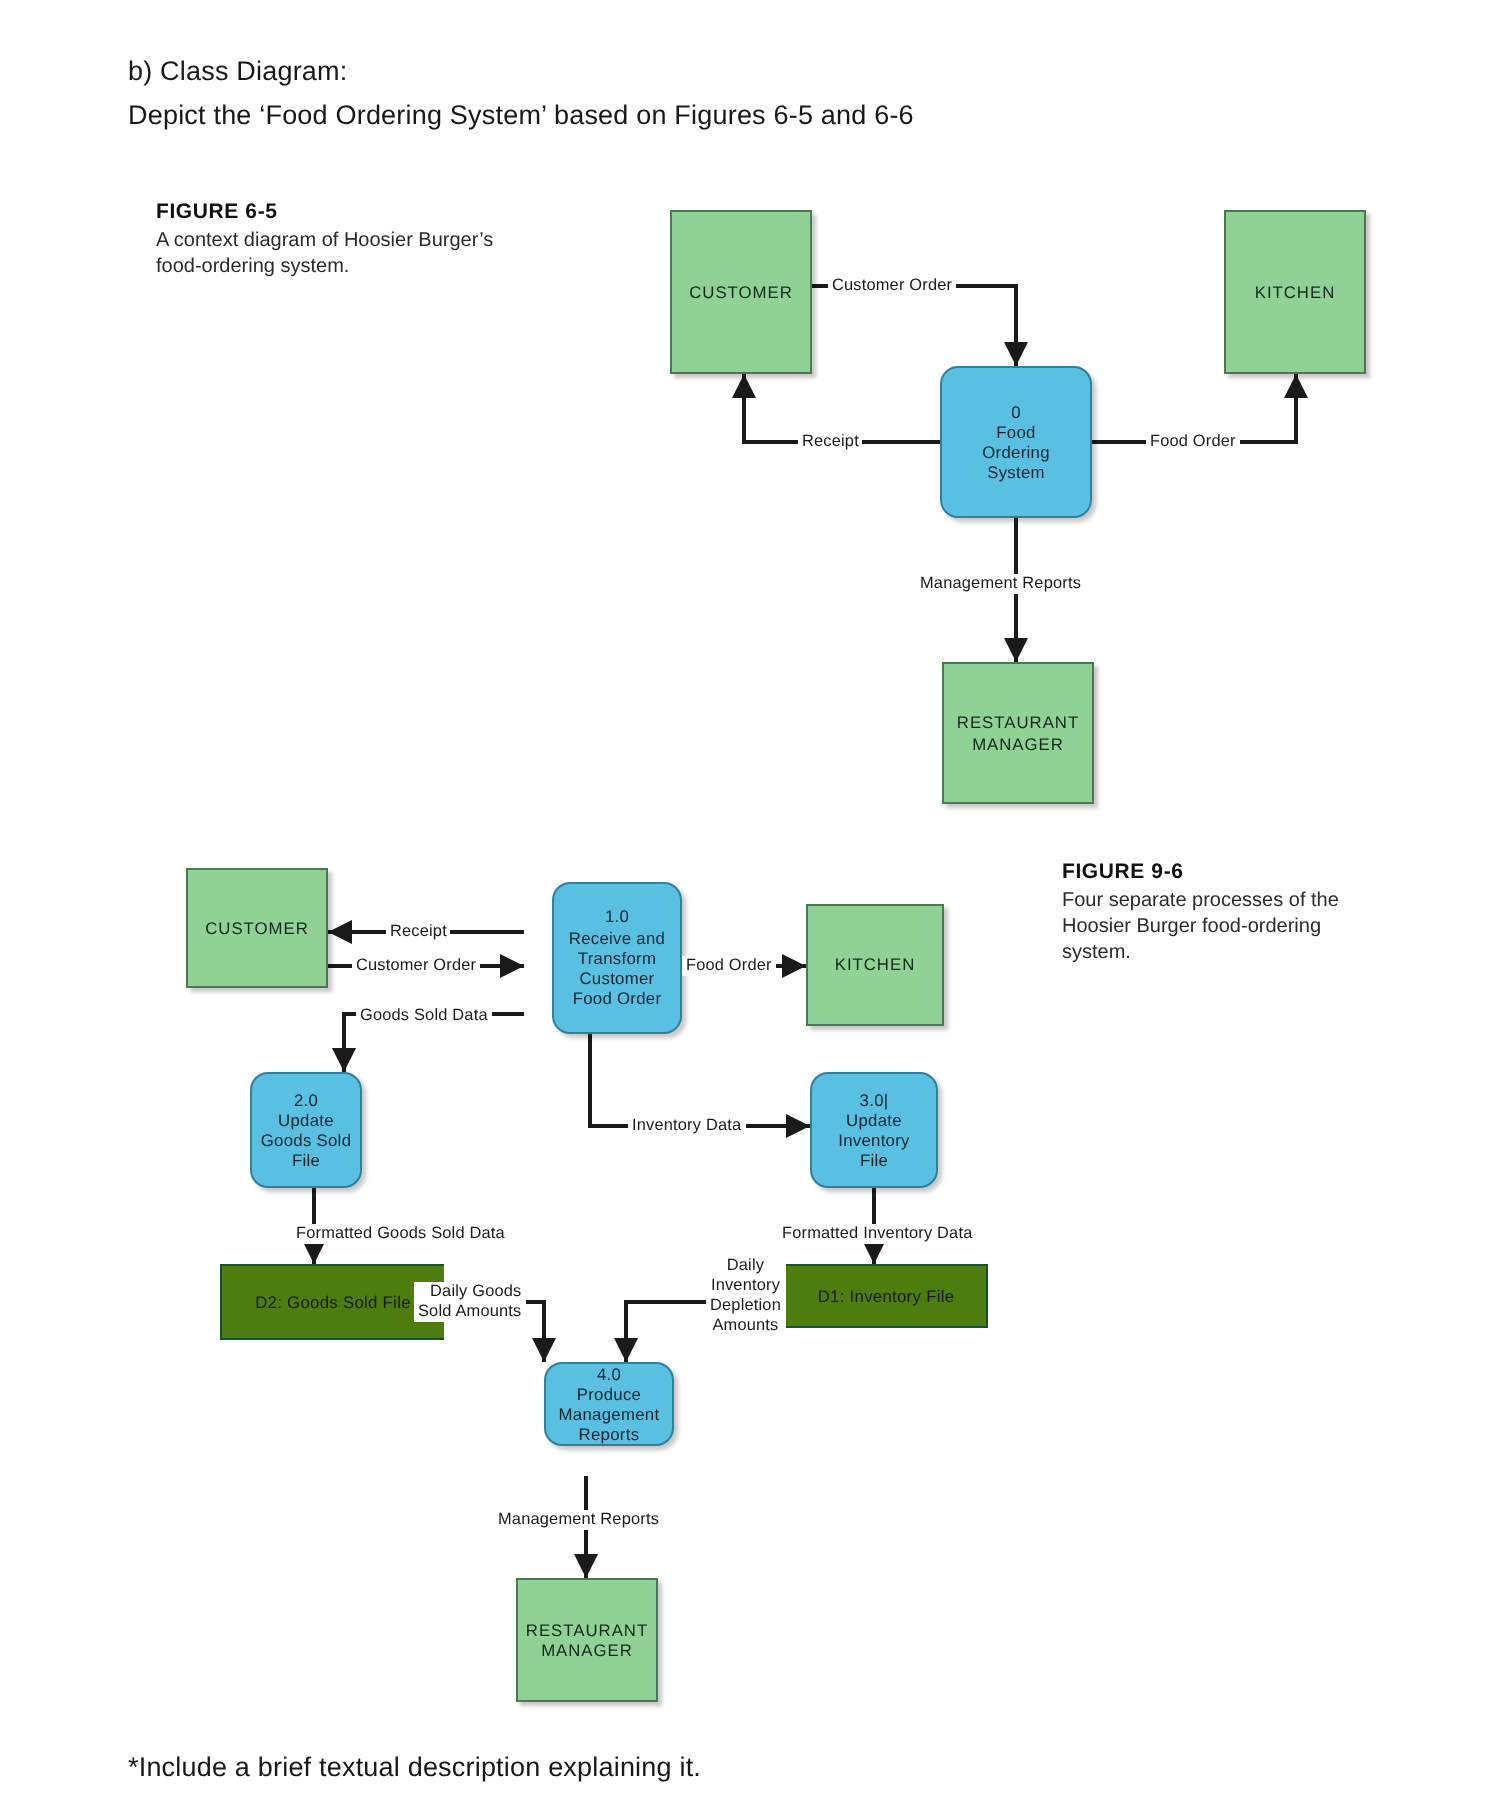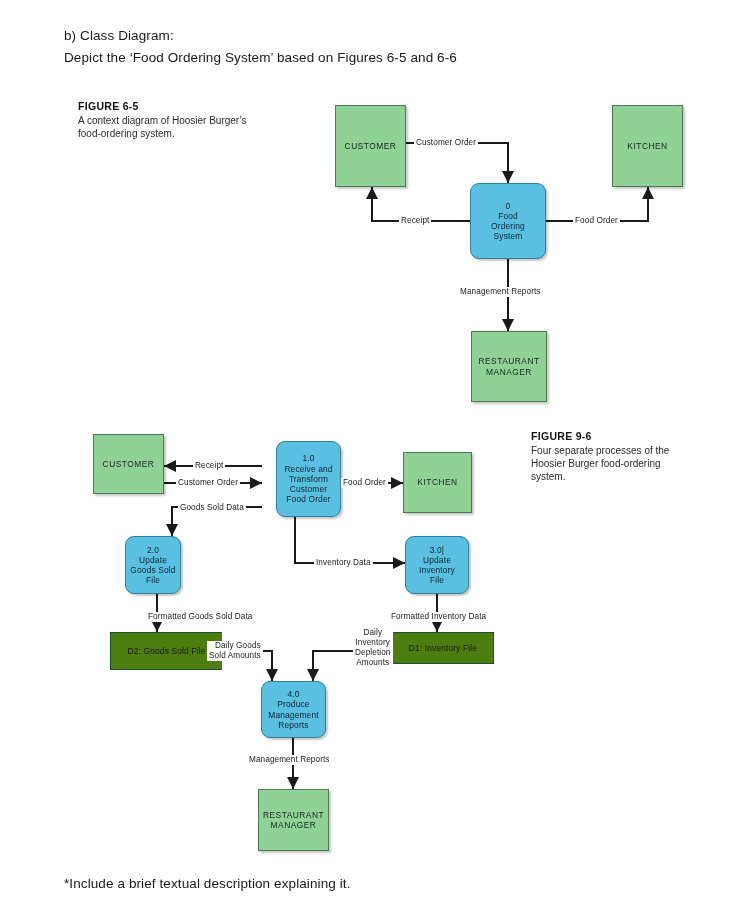--- a/index.html
+++ b/index.html
@@ -198,21 +198,21 @@
 
 <div class="node process" style="left:405px; top:536px; width:64px; height:58px;">3.0|
 Update
 Inventory
 File</div>
 
 <div class="node store open-right" style="left:110px; top:632px; width:112px; height:38px;">D2: Goods Sold File</div>
 
 <div class="node store open-left" style="left:393px; top:632px; width:101px; height:32px;">D1: Inventory File</div>
 
-<div class="node process" style="left:261px; top:681px; width:65px; height:57px;">4.0
+<div class="node process" style="left:272px; top:681px; width:65px; height:42px;">4.0
 Produce
 Management
 Reports</div>
 
 <div class="node entity" style="left:258px; top:789px; width:71px; height:62px;">RESTAURANT
 MANAGER</div>
 
 <div class="elabel" style="left:193px; top:461px;">Receipt</div>
 <div class="elabel" style="left:176px; top:478px;">Customer Order</div>
 <div class="elabel" style="left:341px; top:478px;">Food Order</div>

